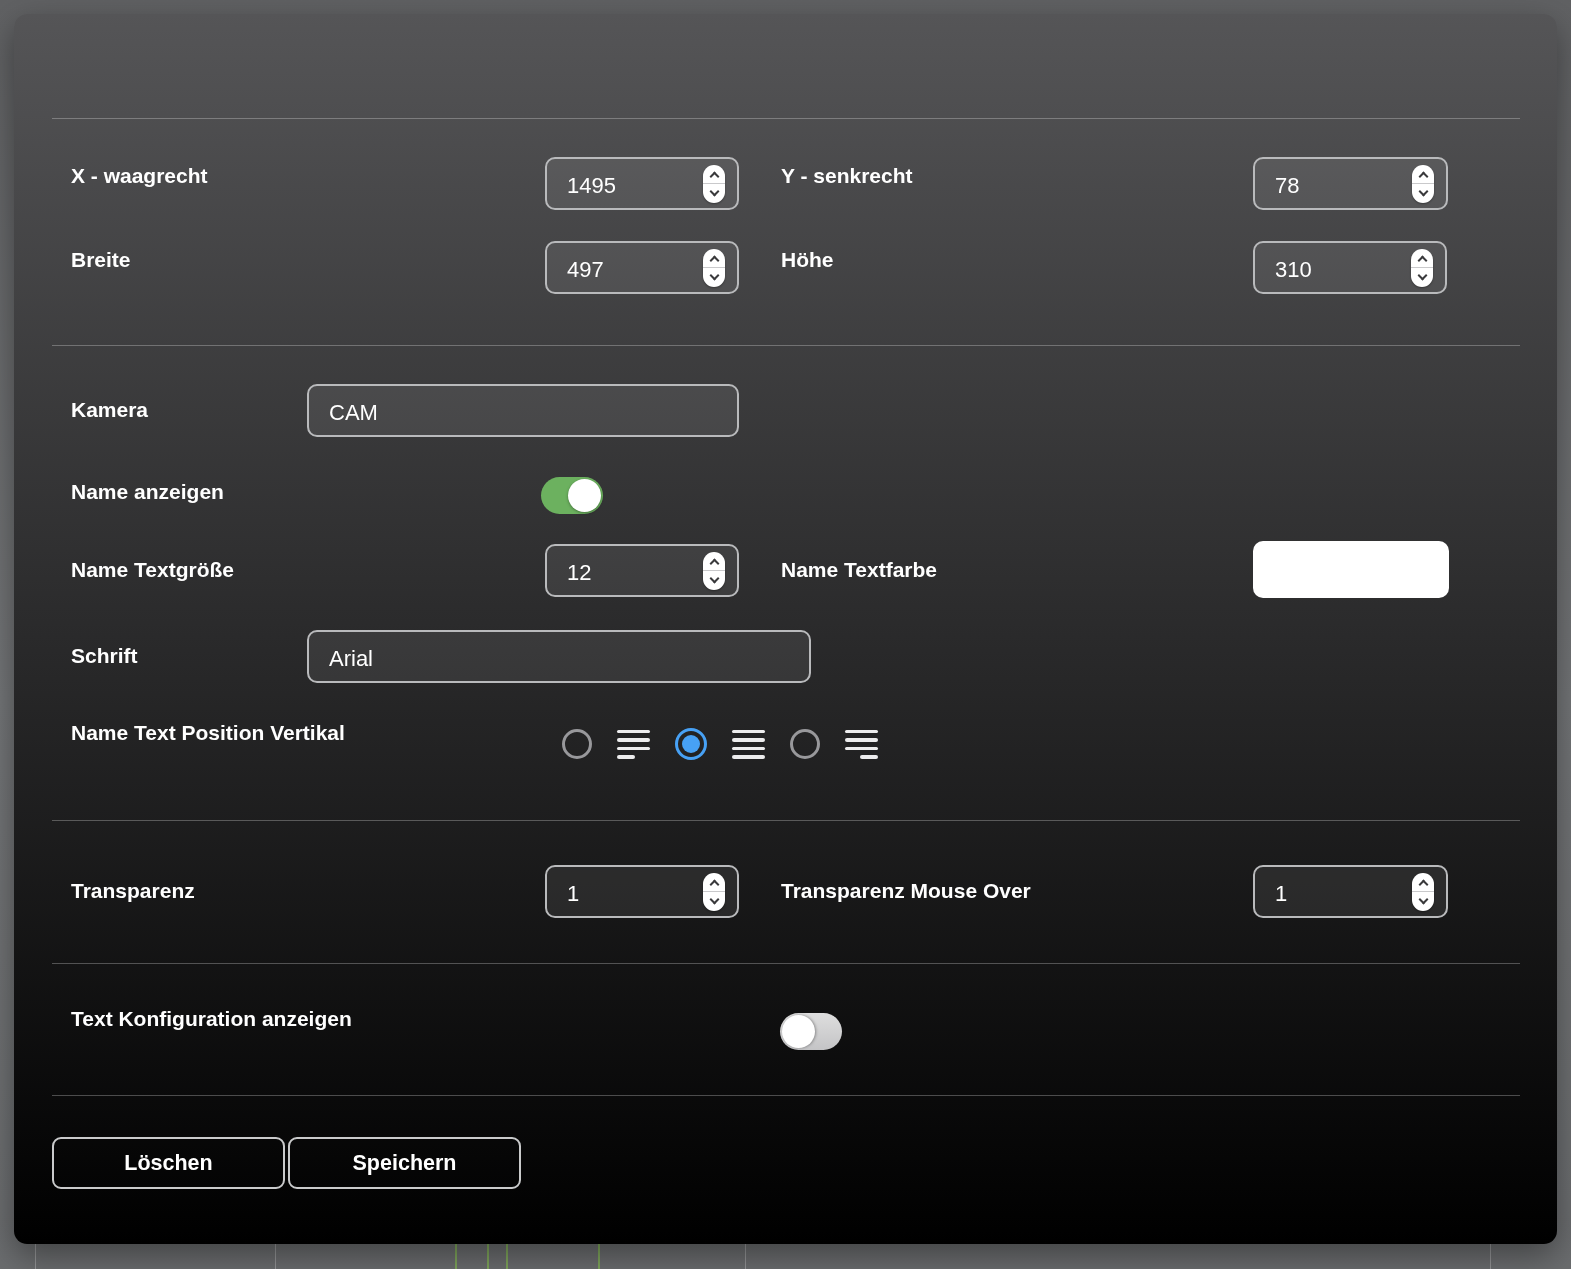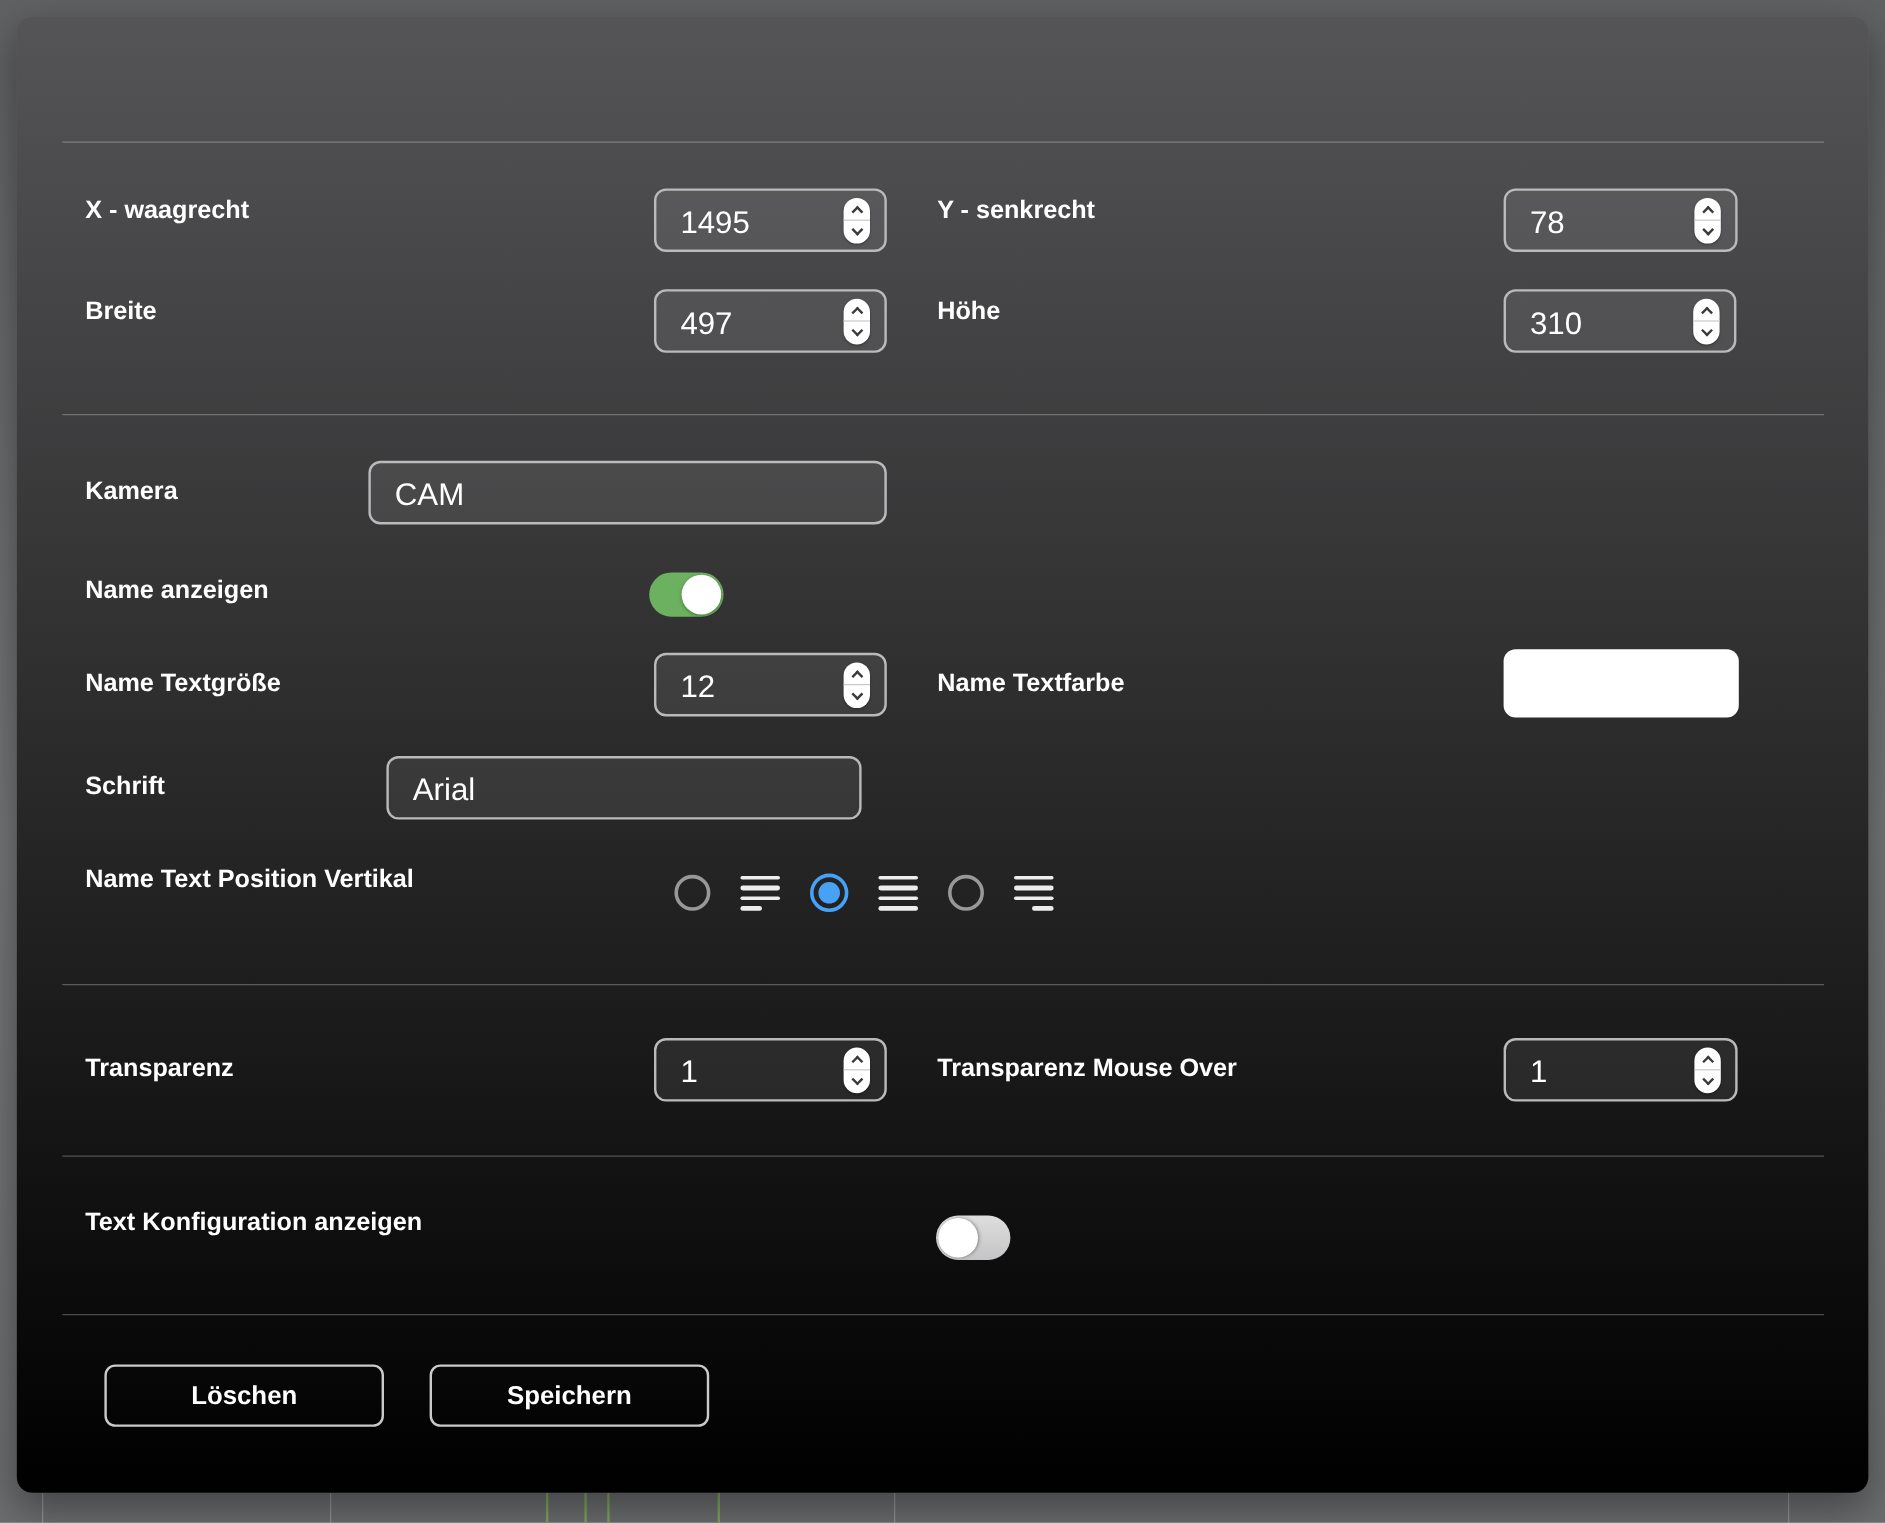--- a/index.html
+++ b/index.html
@@ -43,28 +43,28 @@
   #lbl-json{left:57px;top:993px}
 
   
   .field{
     position:absolute;box-sizing:border-box;height:53px;
     border:2px solid #b9babc;border-radius:10px;
     background:rgba(255,255,255,0.08);
   }
   .field input{
     width:100%;height:100%;box-sizing:border-box;background:transparent;border:none;outline:none;
-    color:#ffffff;font-size:26px;padding:4px 50px 0 20px;font-family:inherit;
+    color:#ffffff;font-size:22px;padding:4px 50px 0 20px;font-family:inherit;
   }
   .num{width:194px;}
   #f-x{left:531px;top:143px}      #f-y{left:1239px;top:143px;width:195px}
   #f-breite{left:531px;top:227px} #f-hoehe{left:1239px;top:227px;width:194px}
   #f-kamera{left:293px;top:370px;width:432px}
   #f-textgroesse{left:531px;top:530px}
-  #f-schrift{left:308px;top:616px;width:396px}
+  #f-schrift{left:293px;top:616px;width:504px}
   #f-transparenz{left:531px;top:851px}
   #f-transparenz-mo{left:1239px;top:851px;width:195px}
 
   
   .stepper{
     position:absolute;right:12px;top:50%;transform:translateY(-50%);
     width:22px;height:38px;background:#ffffff;border-radius:11px;
     display:flex;flex-direction:column;align-items:center;justify-content:space-between;
     padding:6px 0;box-sizing:border-box;box-shadow:0 1px 2px rgba(0,0,0,0.35);
   }
@@ -101,21 +101,21 @@
   .aicon{width:33px;height:29px;display:flex;flex-direction:column;justify-content:space-between;box-sizing:border-box;}
   .aicon i{display:block;height:3.5px;background:#ededee;border-radius:2px;width:100%;}
   .aicon.a-left i:last-child{width:55%;margin-right:auto;}
   .aicon.a-right i:last-child{width:55%;margin-left:auto;}
 
   
   .btn-row{position:absolute;left:38px;top:1123px;display:flex;gap:3px;}
   .btn{
     width:233px;height:52px;box-sizing:border-box;
     border:2px solid #c9cacb;border-radius:9px;background:transparent;
-    color:#ffffff;font-size:21.5px;font-weight:600;font-family:inherit;cursor:pointer;margin-left:35px;
+    color:#ffffff;font-size:21.5px;font-weight:600;font-family:inherit;cursor:pointer;
   }
 </style>
 </head>
 <body>
 
 <div class="bg-vline gray" style="left:35px"></div>
 <div class="bg-vline gray" style="left:275px"></div>
 <div class="bg-vline green" style="left:455px"></div>
 <div class="bg-vline green" style="left:487px"></div>
 <div class="bg-vline green" style="left:506px"></div>

